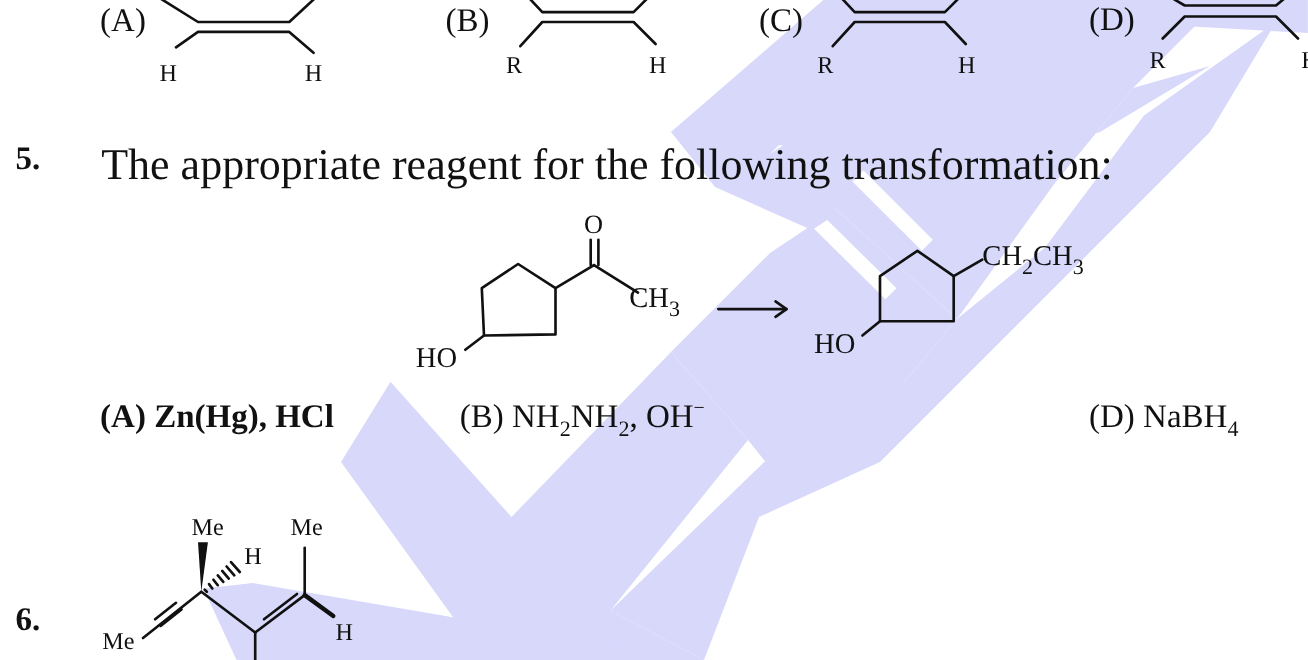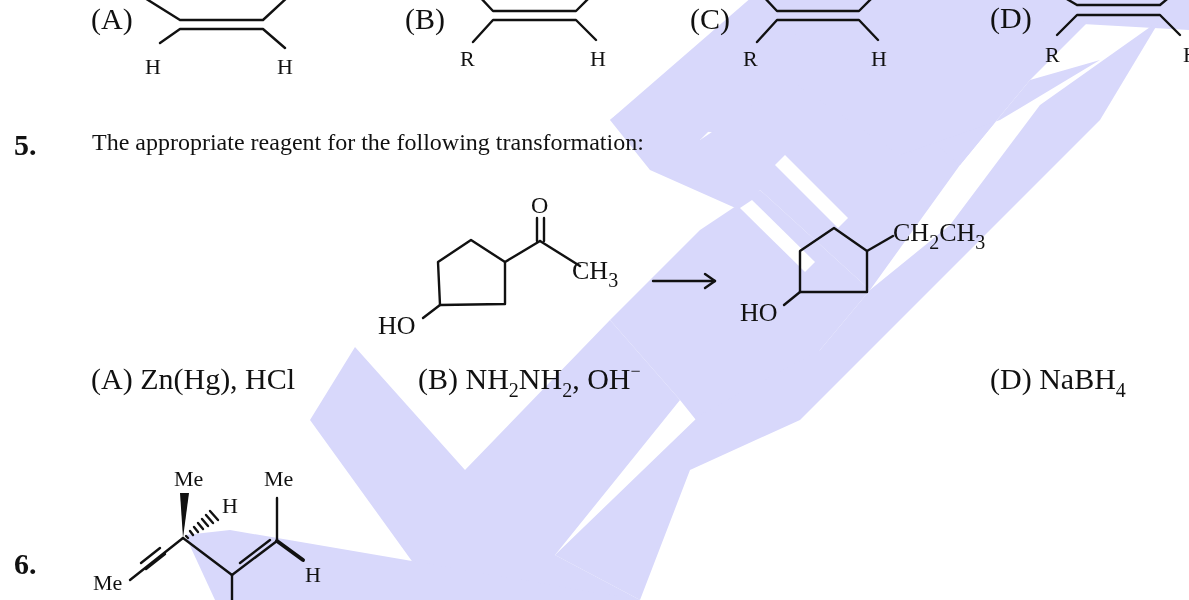--- a/index.html
+++ b/index.html
@@ -1,20 +1,20 @@
 <!DOCTYPE html>
 <html><head>
 <meta charset="utf-8">
 <style>
   html, body { margin:0; padding:0; background:#ffffff; }
   body { width:1189px; height:600px; position:relative; overflow:hidden;
          font-family:"Liberation Serif", "DejaVu Serif", serif; color:#111; }
   .wm { position:absolute; left:0; top:0; width:1189px; height:600px; z-index:0; pointer-events:none; }
   .layer { position:absolute; left:0; top:0; width:1189px; height:600px; z-index:1; }
-  .txt { position:absolute; white-space:nowrap; font-size:24px; line-height:1; }
+  .txt { position:absolute; white-space:nowrap; font-size:40px; line-height:1; }
   .qnum { font-weight:bold; font-size:30px; }
   .opt { font-size:30px; }
   .lbl { font-size:22px; }
   .sub { font-size:20px; vertical-align:-8px; line-height:0; }
   .sup { font-size:18px; vertical-align:12px; line-height:0; }
   svg.struct { position:absolute; left:0; top:0; overflow:visible; }
   svg.struct line, svg.struct polyline, svg.struct polygon { stroke:#111; stroke-width:2.4; fill:none; stroke-linecap:round; stroke-linejoin:round; }
   svg.struct .wedge { fill:#111; stroke:none; }
 </style>
 </head>
@@ -103,21 +103,21 @@
   <div class="txt lbl" style="left:572px;top:258px;font-size:26px;">
     <span>CH</span><span class="sub">3</span>
   </div>
   <div class="txt lbl" style="left:378px;top:313px;font-size:26px;">HO</div>
 
   <div class="txt lbl" style="left:893px;top:220px;font-size:26px;">
     <span>CH</span><span class="sub">2</span><span>CH</span><span class="sub">3</span>
   </div>
   <div class="txt lbl" style="left:740px;top:300px;font-size:26px;">HO</div>
 
-  <div class="txt opt" style="left:91px;top:364px;">(A) Zn(Hg), HCl</div>
+  <div class="txt opt" style="left:91px;top:364px;font-weight:bold;">(A) Zn(Hg), HCl</div>
   <div class="txt opt" style="left:405px;top:364px;margin-left:13px;">
     <span>(B) NH</span><span class="sub">2</span><span>NH</span><span class="sub">2</span><span>, OH</span><span class="sup">−</span>
   </div>
   <div class="txt opt" style="left:990px;top:364px;text-align:center;">
     <span>(D) NaBH</span><span class="sub">4</span>
   </div>
 
   <div class="txt qnum" style="left:14px;top:549px;">6.</div>
   <svg class="struct" width="1189" height="600">
 

